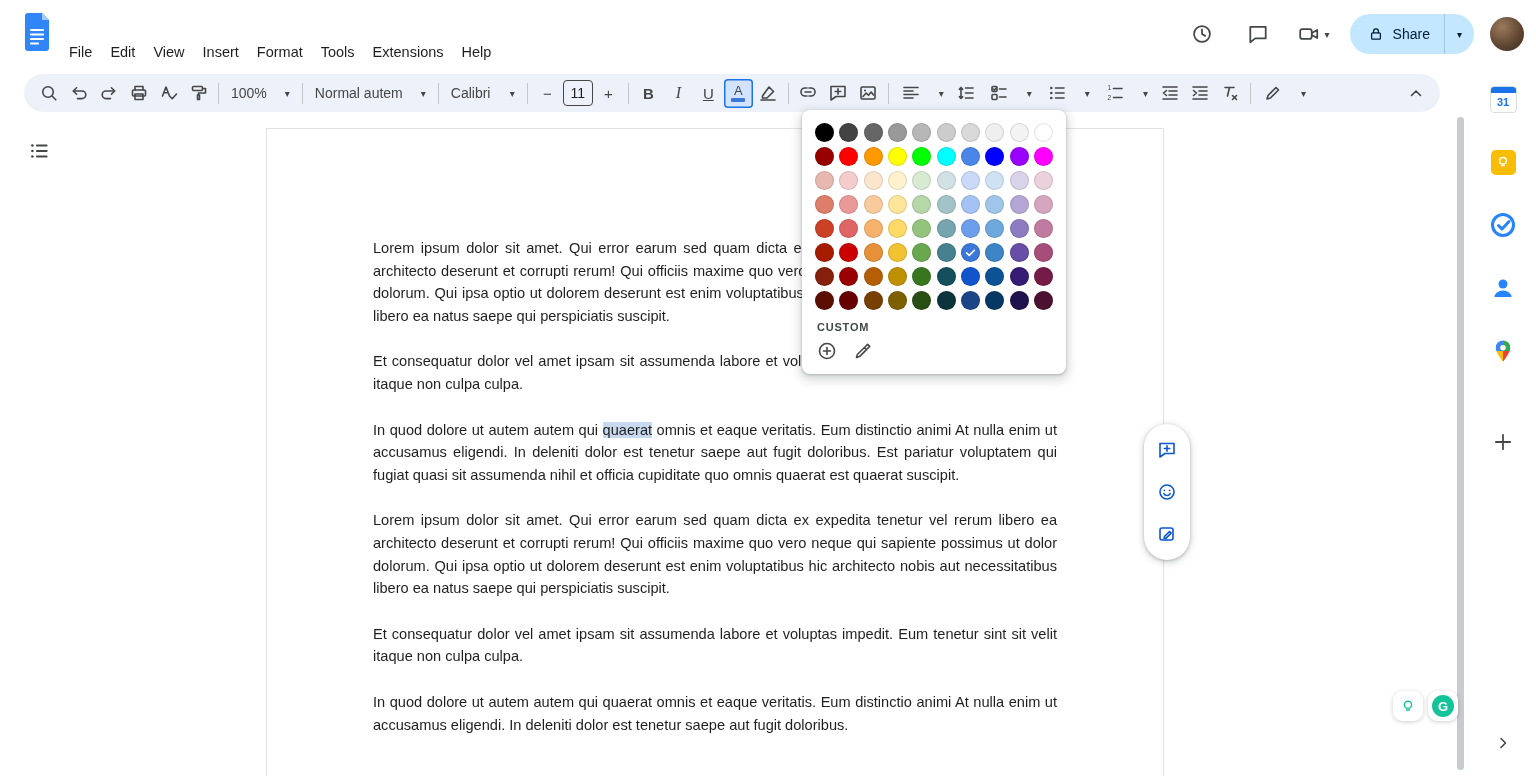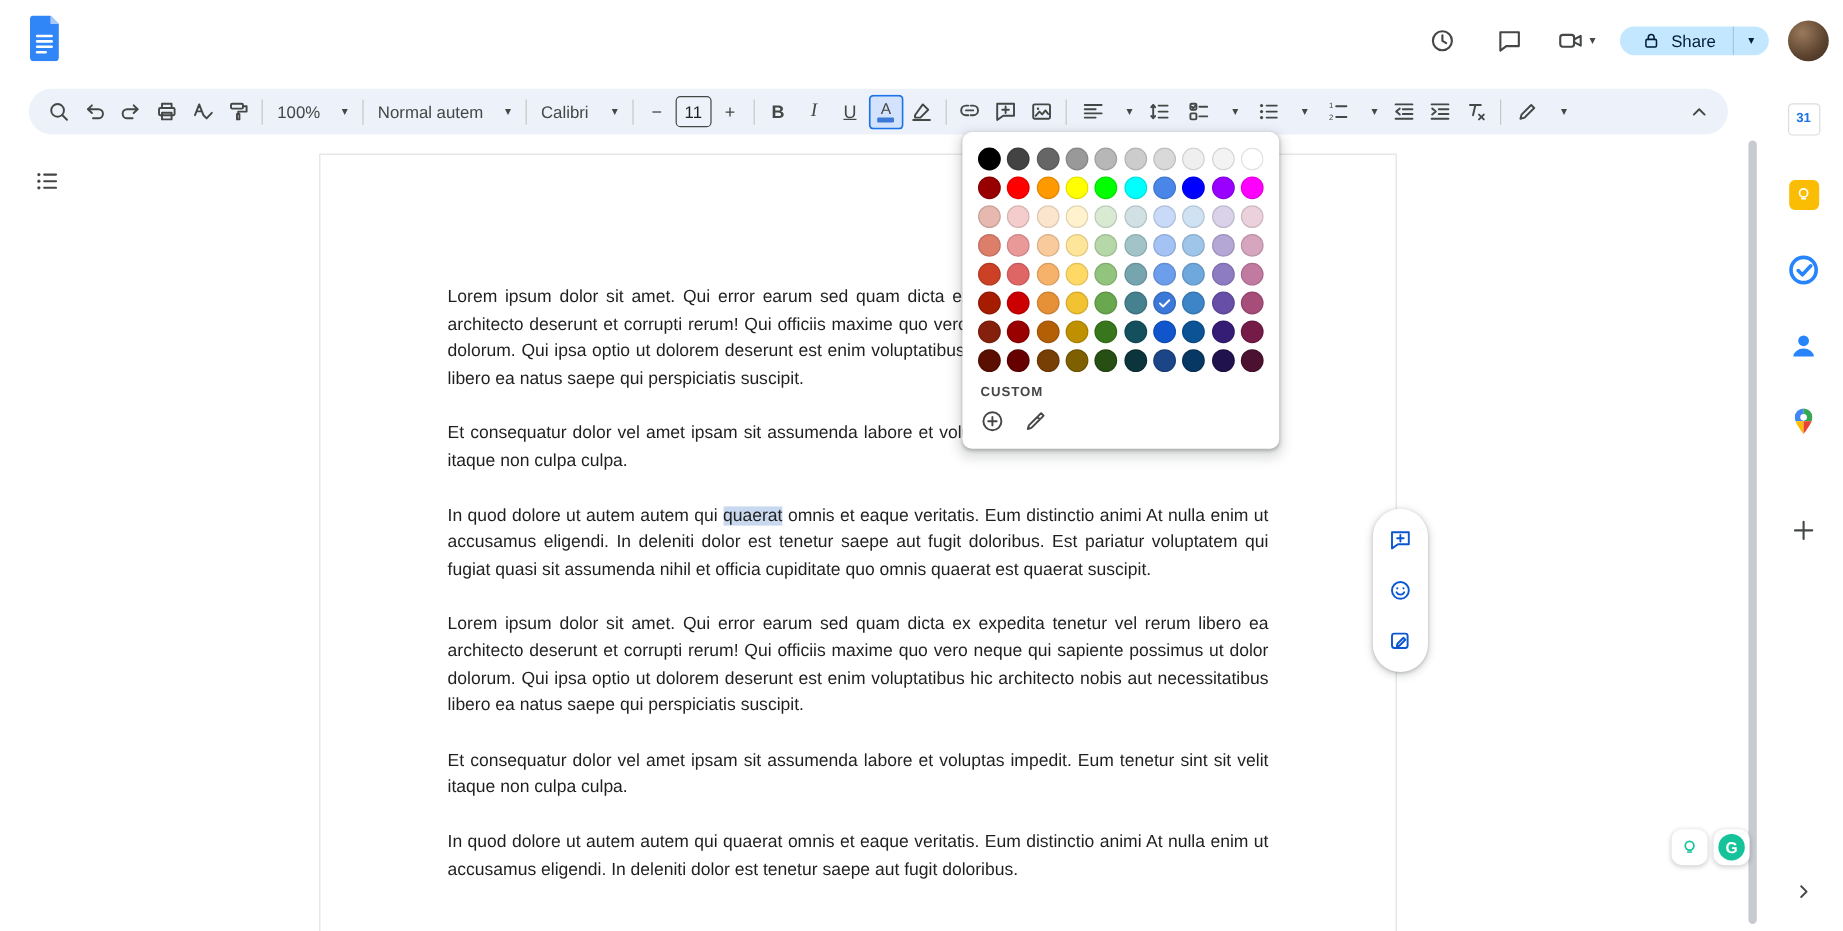--- a/index.html
+++ b/index.html
@@ -17,21 +17,21 @@
   .docs-logo{position:absolute;left:23px;top:13px;width:28px;height:38px}
   .title-row{position:absolute;left:66px;top:10px;display:flex;align-items:center;gap:12px;height:28px}
   .doc-title{font-size:18px;color:#1f1f1f}
   .t-icon{color:#444746;font-size:17px;line-height:1;display:flex;align-items:center}
   .menubar{position:absolute;left:60px;top:38px;display:flex;align-items:center}
   .menu-item{padding:3px 9px;font-size:14.5px;color:#1f1f1f;border-radius:10px;height:22px;line-height:22px}
   .top-actions{position:absolute;right:12px;top:13px;display:flex;align-items:center;gap:16px;height:42px}
   .round-btn{width:40px;height:40px;border-radius:50%;display:flex;align-items:center;justify-content:center}
   .meet-btn{display:flex;align-items:center;gap:5px;padding:0 4px;height:40px}
   .caret{font-size:10px;color:#444746}
-  .share-btn{display:flex;align-items:center;background:#c2e7ff;border-radius:20px;height:24px;overflow:hidden}
+  .share-btn{display:flex;align-items:center;background:#c2e7ff;border-radius:20px;height:40px;overflow:hidden}
   .share-main{display:flex;align-items:center;gap:9px;padding:0 14px 0 18px;height:40px}
   .share-label{font-size:14px;font-weight:500;color:#001d35}
   .share-divider{width:1px;height:40px;background:rgba(0,29,53,.15)}
   .share-caret{padding:0 12px;height:40px;display:flex;align-items:center;color:#001d35}
   .avatar{width:34px;height:34px;border-radius:50%;background:radial-gradient(circle at 35% 30%,#9a7a5c,#5d4430 60%,#3a2a1c)}
 
   
   .toolbar{position:absolute;left:24px;top:74px;width:1416px;height:38px;background:#edf2fa;border-radius:19px;
     display:flex;align-items:center;padding:0 10px;box-sizing:border-box;gap:1px}
   .tb-btn{min-width:29px;height:29px;border-radius:6px;display:flex;align-items:center;justify-content:center;color:#444746;font-size:15px}
@@ -68,21 +68,21 @@
   
   .float-pill{position:absolute;left:1144px;top:424px;width:46px;background:#fff;border-radius:23px;z-index:40;
     box-shadow:0 1px 3px rgba(60,64,67,.3),0 2px 6px 2px rgba(60,64,67,.15);
     display:flex;flex-direction:column;align-items:center;gap:8px;padding:9px 0}
   .pill-btn{width:34px;height:34px;border-radius:50%;display:flex;align-items:center;justify-content:center}
   .pill-btn svg{stroke:#0b57d0}
 
   
   .right-rail{position:absolute;top:68px;right:0;bottom:0;width:66px;background:#fff;display:flex;flex-direction:column;align-items:center;padding-top:16px;box-sizing:border-box;gap:33px}
   .rail-btn{width:30px;height:30px;display:flex;align-items:center;justify-content:center}
-  .cal-icon{width:25px;height:25px;border-radius:4px;border:1px solid #dadce0;overflow:hidden;display:flex;flex-direction:row}
+  .cal-icon{width:25px;height:25px;border-radius:4px;border:1px solid #dadce0;overflow:hidden;display:flex;flex-direction:column}
   .cal-top{height:6px;background:#1a73e8}
   .cal-num{flex:1;display:flex;align-items:center;justify-content:center;font-size:11px;font-weight:700;color:#1a73e8}
   .keep-icon{width:25px;height:25px;border-radius:5px;background:#fbbc04;display:flex;align-items:center;justify-content:center}
   .rail-plus{margin-top:28px}
   .rail-spacer{flex:1}
   .corner-chevron{margin-bottom:18px}
 
   .scrollbar-thumb{position:absolute;right:72px;top:117px;width:7px;height:653px;border-radius:4px;background:#c7cacf;z-index:30}
 
   
@@ -101,20 +101,30 @@
       <g stroke="#fff" stroke-width="2.2" stroke-linecap="round">
         <line x1="8" y1="17" x2="20" y2="17"></line>
         <line x1="8" y1="21.5" x2="20" y2="21.5"></line>
         <line x1="8" y1="26" x2="20" y2="26"></line>
         <line x1="8" y1="30.5" x2="15" y2="30.5"></line>
       </g>
     </svg>
   </div>
 
 
+  <nav class="menubar">
+    <span class="menu-item">File</span>
+    <span class="menu-item">Edit</span>
+    <span class="menu-item">View</span>
+    <span class="menu-item">Insert</span>
+    <span class="menu-item">Format</span>
+    <span class="menu-item">Tools</span>
+    <span class="menu-item">Extensions</span>
+    <span class="menu-item">Help</span>
+  </nav>
 
   <div class="top-actions">
     <button class="round-btn">
       <svg class="ic" viewBox="0 0 20 20" style="width:22px;height:22px">
         <circle cx="10" cy="10" r="7.2"></circle>
           <path d="M10 5.8 V10 l2.9 1.7"></path>
       </svg>
     </button>
     <button class="round-btn">
       <svg class="ic" viewBox="0 0 20 20" style="width:22px;height:22px">

